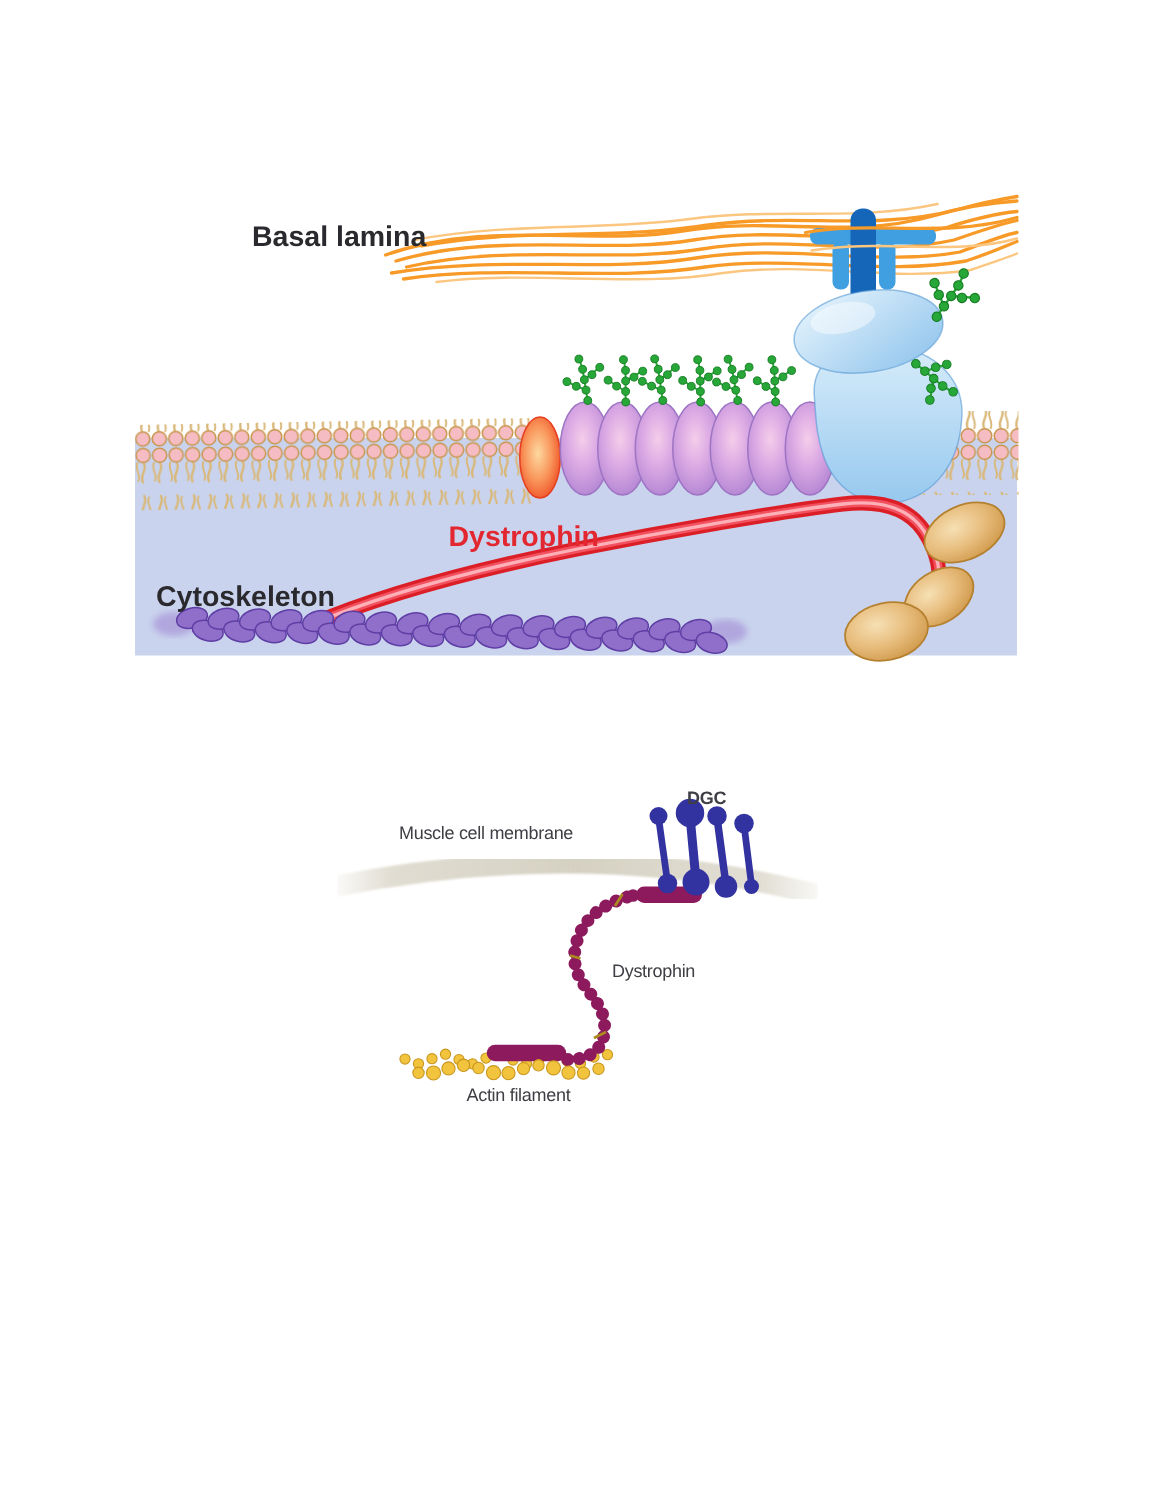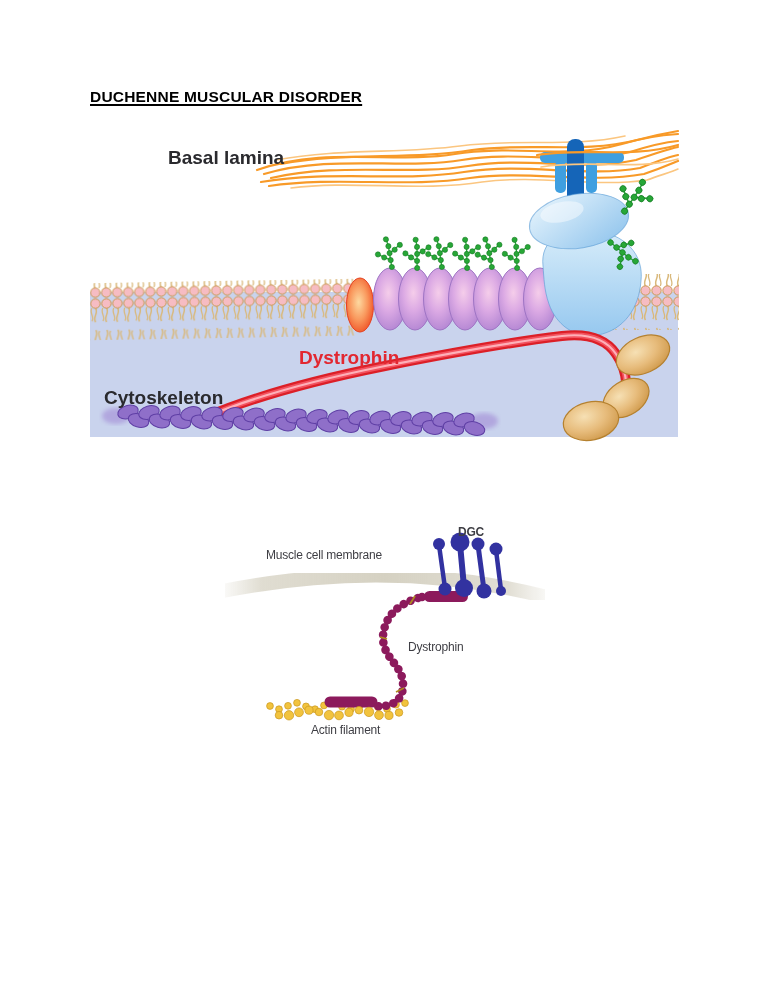--- a/index.html
+++ b/index.html
@@ -27,21 +27,20 @@
   .dgcstem{stroke:var(--f2-dgc-blue);fill:none;stroke-linecap:round;}
   .rod1{fill:none;stroke:var(--f1-dystrophin-red);stroke-width:10;stroke-linecap:round;}
   .rod2{fill:none;stroke:#f2525f;stroke-width:5.5;stroke-linecap:round;}
   .rod3{fill:none;stroke:#feb0b8;stroke-width:2.2;stroke-linecap:round;}
 </style>
 </head>
 <body>
 
 <div class="page">
 
-  <div class="doc-title">DUCHENNE MUSCULAR DISORDER</div>
 
   <svg class="fig1" width="590" height="315" viewBox="0 0 590 315">
     <defs>
       <radialGradient id="gOval" cx="45%" cy="40%" r="65%">
         <stop offset="0%" stop-color="#f5cdea"></stop>
           <stop offset="45%" stop-color="#dcaae4"></stop>
         <stop offset="100%" stop-color="#b184d2"></stop>
       </radialGradient>
       <radialGradient id="gOrange" cx="45%" cy="45%" r="60%">
         <stop offset="0%" stop-color="#fdd9a0"></stop>

